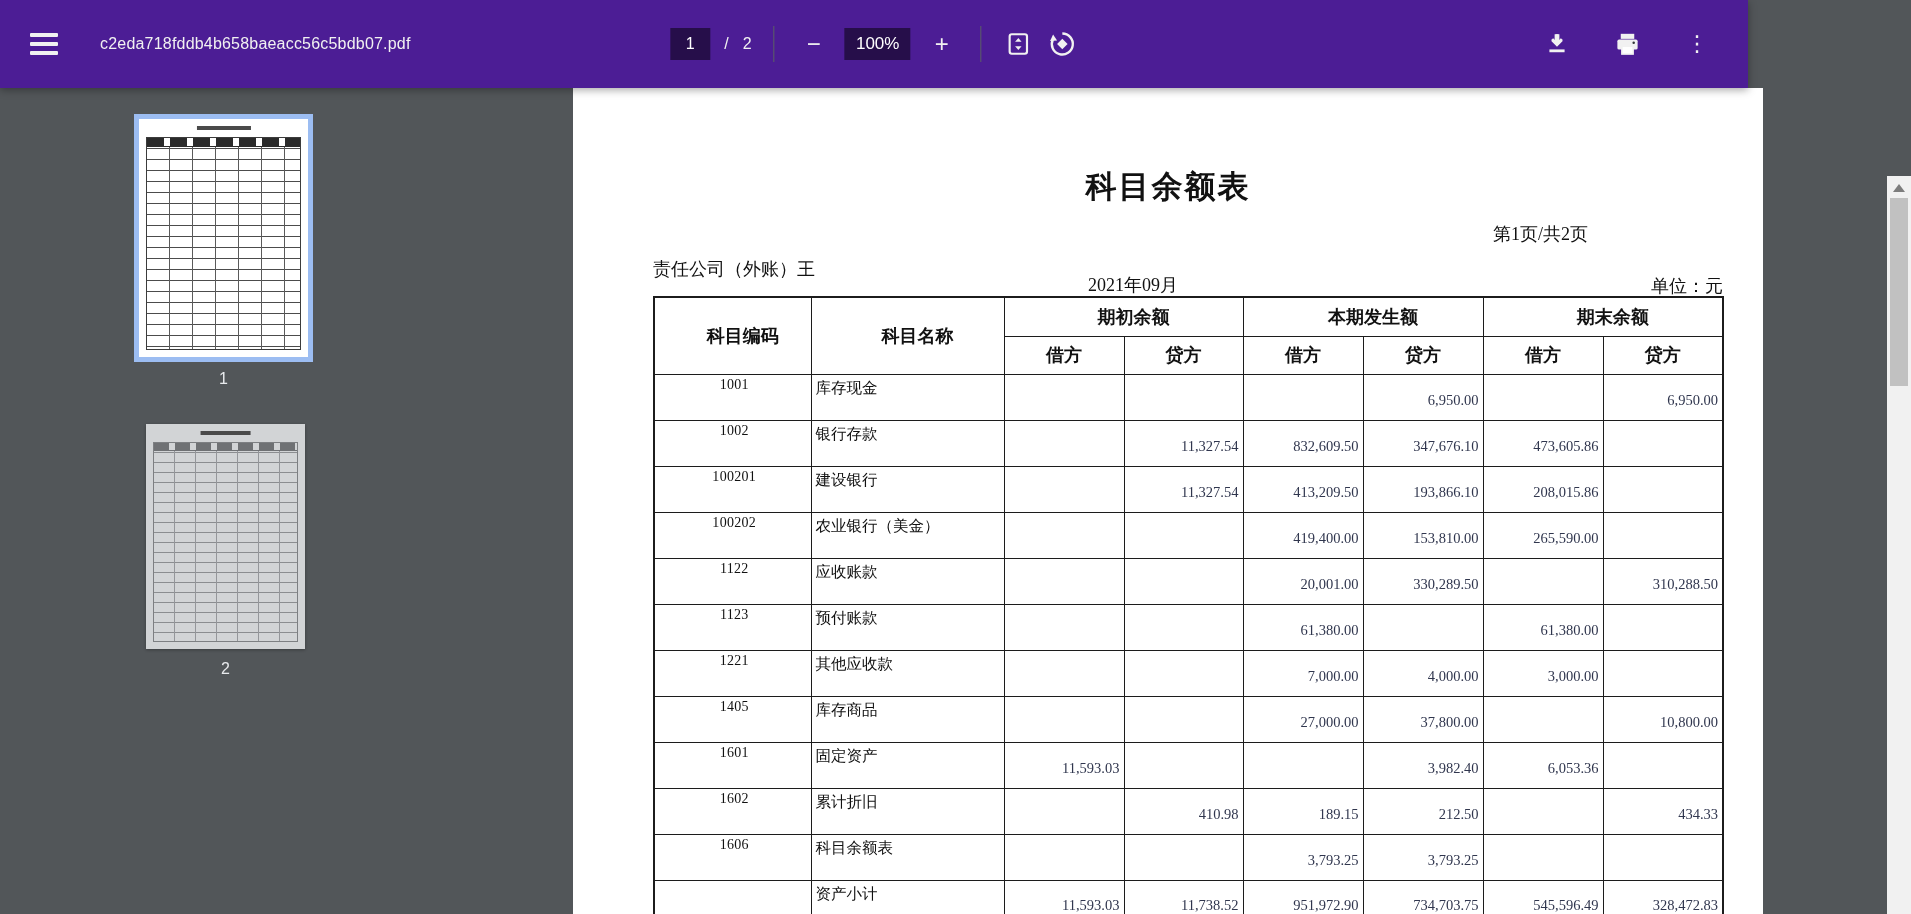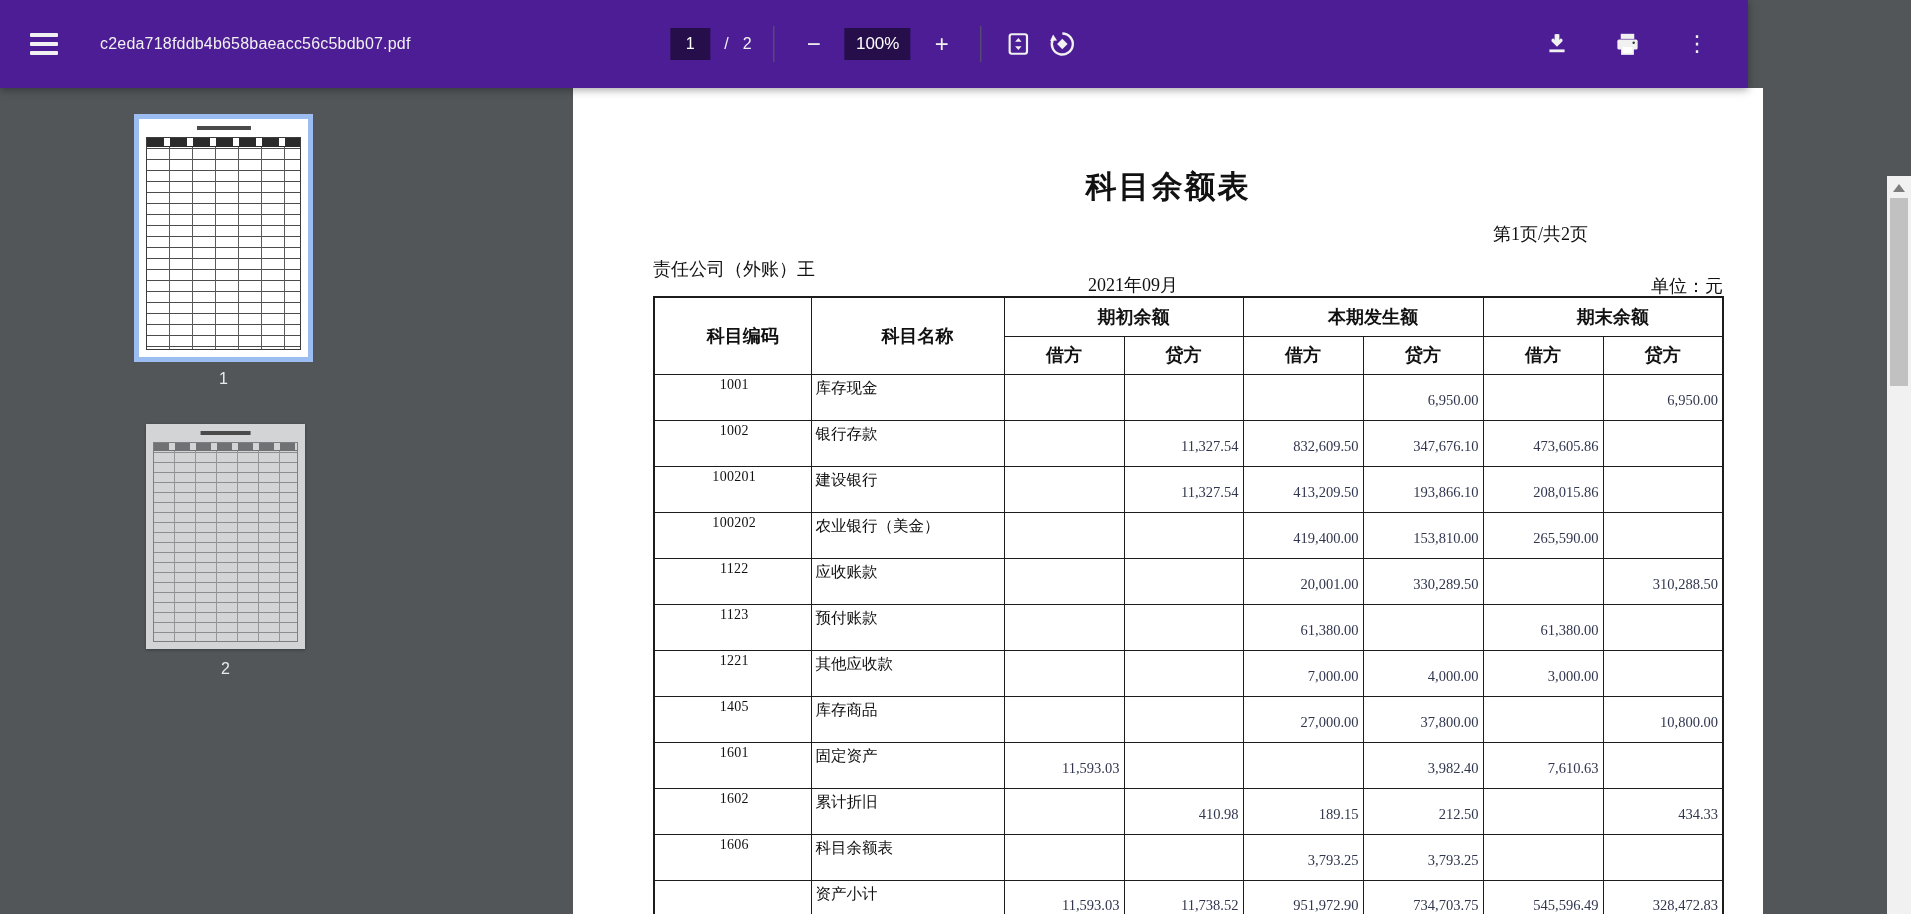--- a/index.html
+++ b/index.html
@@ -286,21 +286,21 @@
             <td class="cell-num"></td>
             <td class="cell-num">10,800.00</td>
           </tr>
           <tr>
             <td class="cell-code">1601</td>
             <td class="cell-name">固定资产</td>
             <td class="cell-num">11,593.03</td>
             <td class="cell-num"></td>
             <td class="cell-num"></td>
             <td class="cell-num">3,982.40</td>
-            <td class="cell-num">7,610.63</td>
+            <td class="cell-num">6,053.36</td>
             <td class="cell-num"></td>
           </tr>
           <tr>
             <td class="cell-code">1602</td>
             <td class="cell-name">累计折旧</td>
             <td class="cell-num"></td>
             <td class="cell-num">410.98</td>
             <td class="cell-num">189.15</td>
             <td class="cell-num">212.50</td>
             <td class="cell-num"></td>

